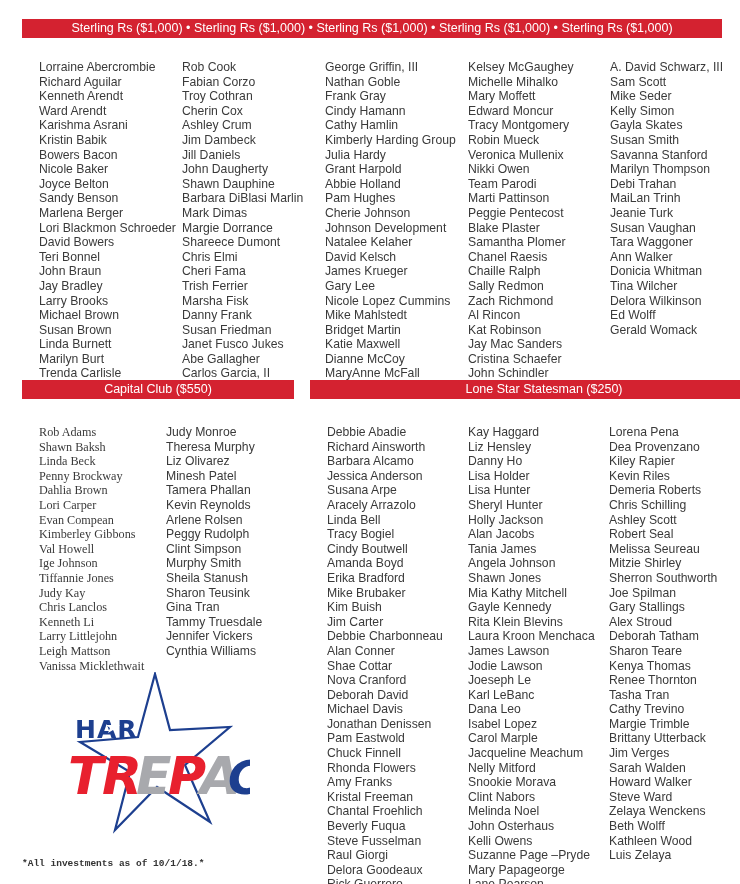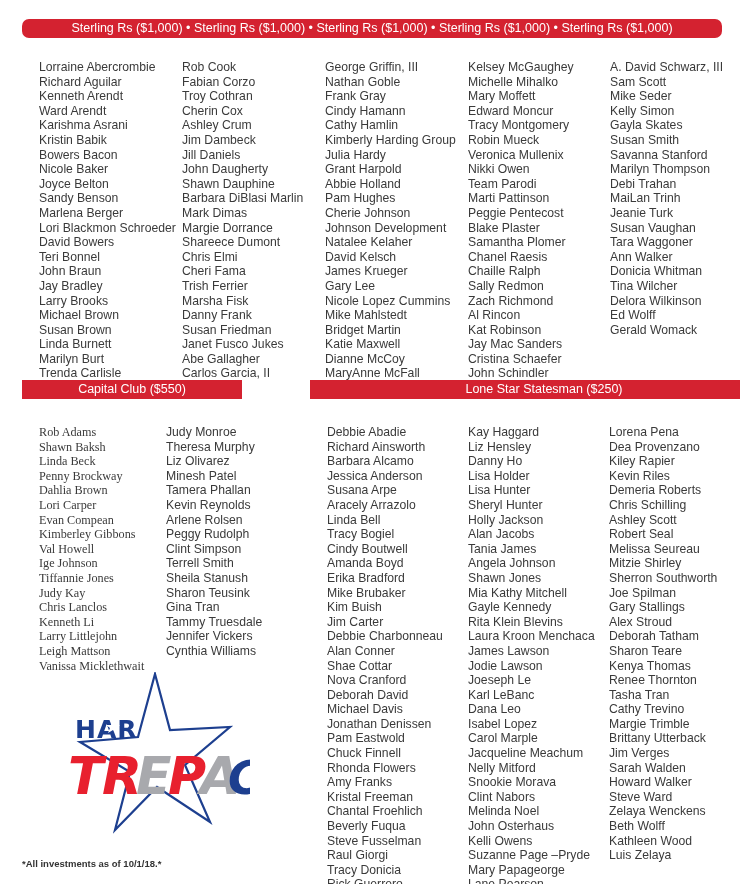--- a/index.html
+++ b/index.html
@@ -14,27 +14,27 @@
       white-space: nowrap; overflow: hidden;
     }
     .col {
       position: absolute; margin: 17px; padding: 0; list-style: none;
       font-size: 12.2px; line-height: 14.6px; white-space: nowrap;
     }
     .col li { margin: 0; padding: 0; }
     #logo { position: absolute; left: 20px; top: 672px; width: 230px; height: 180px; }
     .footnote {
       position: absolute; left: 22px; top: 858px; font-size: 9.5px; font-weight: bold;
-      color: #333; font-family: Liberation Sans, sans-serif; text-align: center;
+      color: #333; font-family: Liberation Mono, monospace; text-align: center;
     }
   </style>
 </head>
 <body>
 
-<div class="bar" style="left:22px; top:19px; width:700px;border-radius:7px;">Sterling Rs ($1,000) • Sterling Rs ($1,000) • Sterling Rs ($1,000) • Sterling Rs ($1,000) • Sterling Rs ($1,000)</div>
+<div class="bar" style="left:22px; top:19px; width:700px;">Sterling Rs ($1,000) • Sterling Rs ($1,000) • Sterling Rs ($1,000) • Sterling Rs ($1,000) • Sterling Rs ($1,000)</div>
 <ul class="col" style="left:22px; top:43px;">
     <li>Lorraine Abercrombie</li>
     <li>Richard Aguilar</li>
     <li>Kenneth Arendt</li>
     <li>Ward Arendt</li>
     <li>Karishma Asrani</li>
     <li>Kristin Babik</li>
     <li>Bowers Bacon</li>
     <li>Nicole Baker</li>
     <li>Joyce Belton</li>
@@ -139,21 +139,21 @@
     <li>Susan Vaughan</li>
     <li>Tara Waggoner</li>
     <li>Ann Walker</li>
     <li>Donicia Whitman</li>
     <li>Tina Wilcher</li>
     <li>Delora Wilkinson</li>
     <li>Ed Wolff</li>
     <li>Gerald Womack</li>
   </ul>
 
-<div class="bar" style="left:22px; top:380px; width:220px;">Capital Club ($550)</div>
+<div class="bar" style="left:22px; top:380px; width:272px;">Capital Club ($550)</div>
 <ul class="col" style="left:22px; top:408px;font-family:Liberation Serif, serif;">
     <li>Rob Adams</li>
     <li>Shawn Baksh</li>
     <li>Linda Beck</li>
     <li>Penny Brockway</li>
     <li>Dahlia Brown</li>
     <li>Lori Carper</li>
     <li>Evan Compean</li>
     <li>Kimberley Gibbons</li>
     <li>Val Howell</li>
@@ -169,21 +169,21 @@
 <ul class="col" style="left:149px; top:408px;">
     <li>Judy Monroe</li>
     <li>Theresa Murphy</li>
     <li>Liz Olivarez</li>
     <li>Minesh Patel</li>
     <li>Tamera Phallan</li>
     <li>Kevin Reynolds</li>
     <li>Arlene Rolsen</li>
     <li>Peggy Rudolph</li>
     <li>Clint Simpson</li>
-    <li>Terrell Smith</li>
+    <li>Murphy Smith</li>
     <li>Sheila Stanush</li>
     <li>Sharon Teusink</li>
     <li>Gina Tran</li>
     <li>Tammy Truesdale</li>
     <li>Jennifer Vickers</li>
     <li>Cynthia Williams</li>
   </ul>
 
 <div class="bar" style="left:310px; top:380px; width:468px;">Lone Star Statesman ($250)</div>
 <ul class="col" style="left:310px; top:408px;">
@@ -210,21 +210,21 @@
     <li>Jonathan Denissen</li>
     <li>Pam Eastwold</li>
     <li>Chuck Finnell</li>
     <li>Rhonda Flowers</li>
     <li>Amy Franks</li>
     <li>Kristal Freeman</li>
     <li>Chantal Froehlich</li>
     <li>Beverly Fuqua</li>
     <li>Steve Fusselman</li>
     <li>Raul Giorgi</li>
-    <li>Tracy Donicia</li>
+    <li>Delora Goodeaux</li>
     <li>Rick Guerrero</li>
   </ul>
 <ul class="col" style="left:451px; top:408px;">
     <li>Kay Haggard</li>
     <li>Liz Hensley</li>
     <li>Danny Ho</li>
     <li>Lisa Holder</li>
     <li>Lisa Hunter</li>
     <li>Sheryl Hunter</li>
     <li>Holly Jackson</li>

